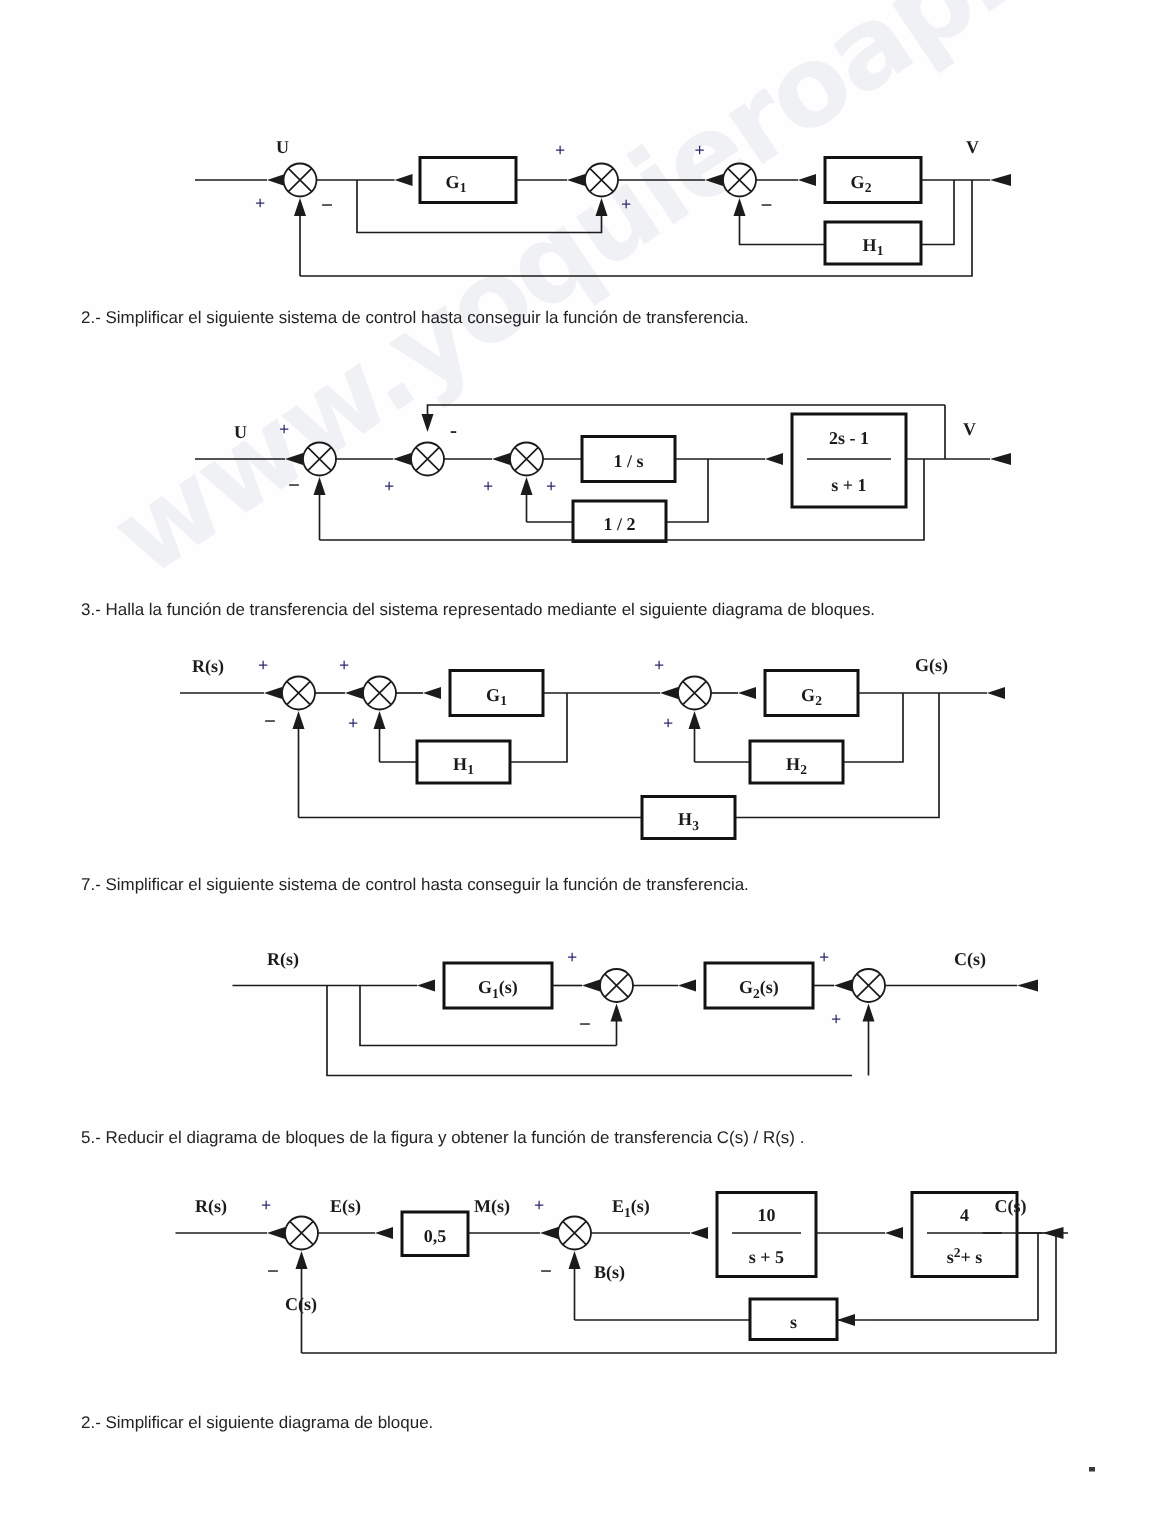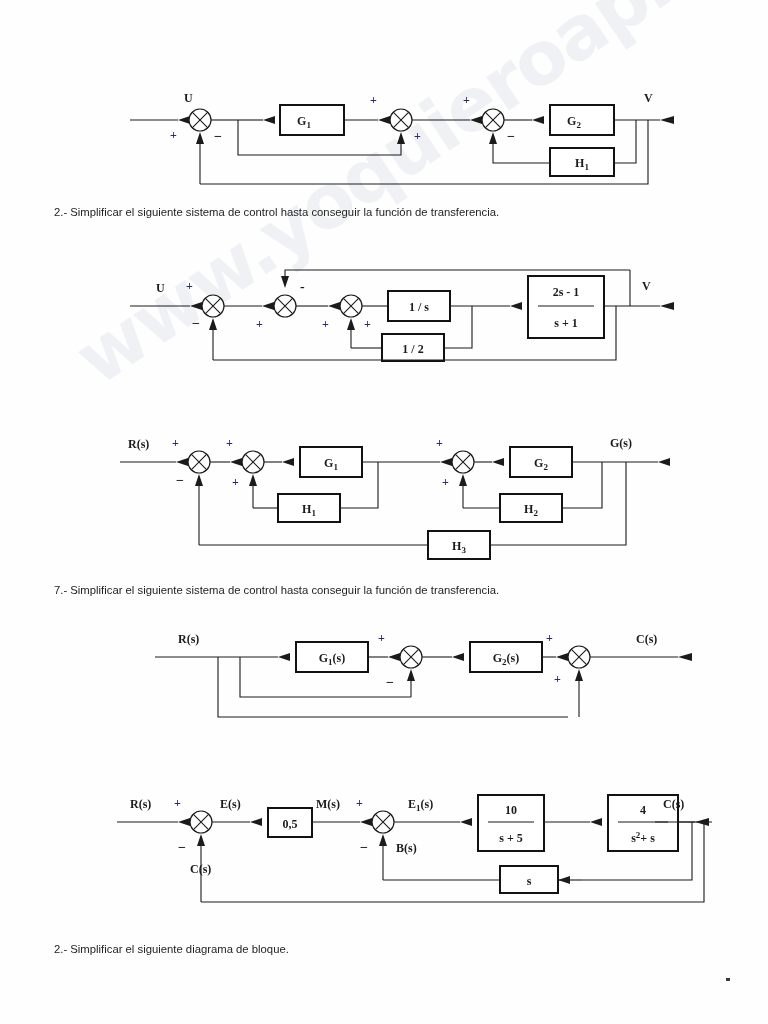--- a/index.html
+++ b/index.html
@@ -229,20 +229,21 @@
       <path class="ln" d="M484,48 L540,48"></path>
       <path d="M540,48 L554,44 L554,52 Z" fill="#1b1b1b"></path>
       <text class="lbl" x="522" y="32">V</text>
 
       <path class="ln" d="M510,48 L510,12"></path>
 
       <path class="ln" d="M496,48 L496,102 L93,102"></path>
     </svg>
   </div>
 
+  <div class="prompt" style="top:400px">3.- Halla la función de transferencia del sistema representado mediante el siguiente diagrama de bloques.</div>
 
   <div class="diagram" style="left:110px; top:430px; width:570px; height:130px;">
     <svg width="570" height="130" viewBox="0 0 570 130">
 
       <text class="lbl" x="18" y="18">R(s)</text>
       <path class="ln" d="M10,32 L66,32"></path>
       <path d="M66,32 L78,28 L78,36 Z" fill="#1b1b1b"></path>
 
       <circle class="circ" cx="89" cy="32" r="11"></circle>
       <path class="ln" d="M81.2,24.2 L96.8,39.8 M96.8,24.2 L81.2,39.8"></path>
@@ -340,20 +341,21 @@
       <text class="sign" x="404" y="58">+</text>
       <path class="ln" d="M429,92 L429,50"></path>
       <path d="M429,44 L425,56 L433,56 Z" fill="#1b1b1b"></path>
 
       <path class="ln" d="M440,32 L528,32"></path>
       <path d="M528,32 L542,28 L542,36 Z" fill="#1b1b1b"></path>
       <text class="lbl" x="486" y="18">C(s)</text>
     </svg>
   </div>
 
+  <div class="prompt" style="top:752px">5.- Reducir el diagrama de bloques de la figura y obtener la función de transferencia  C(s) / R(s) .</div>
 
   <div class="diagram" style="left:112px; top:790px; width:600px; height:125px;">
     <svg width="600" height="125" viewBox="0 0 600 125">
 
       <text class="lbl" x="18" y="18">R(s)</text>
       <text class="sign" x="62" y="17">+</text>
       <path class="ln" d="M5,32 L66,32"></path>
       <path d="M66,32 L78,28 L78,36 Z" fill="#1b1b1b"></path>
 
       <circle class="circ" cx="89" cy="32" r="11"></circle>

